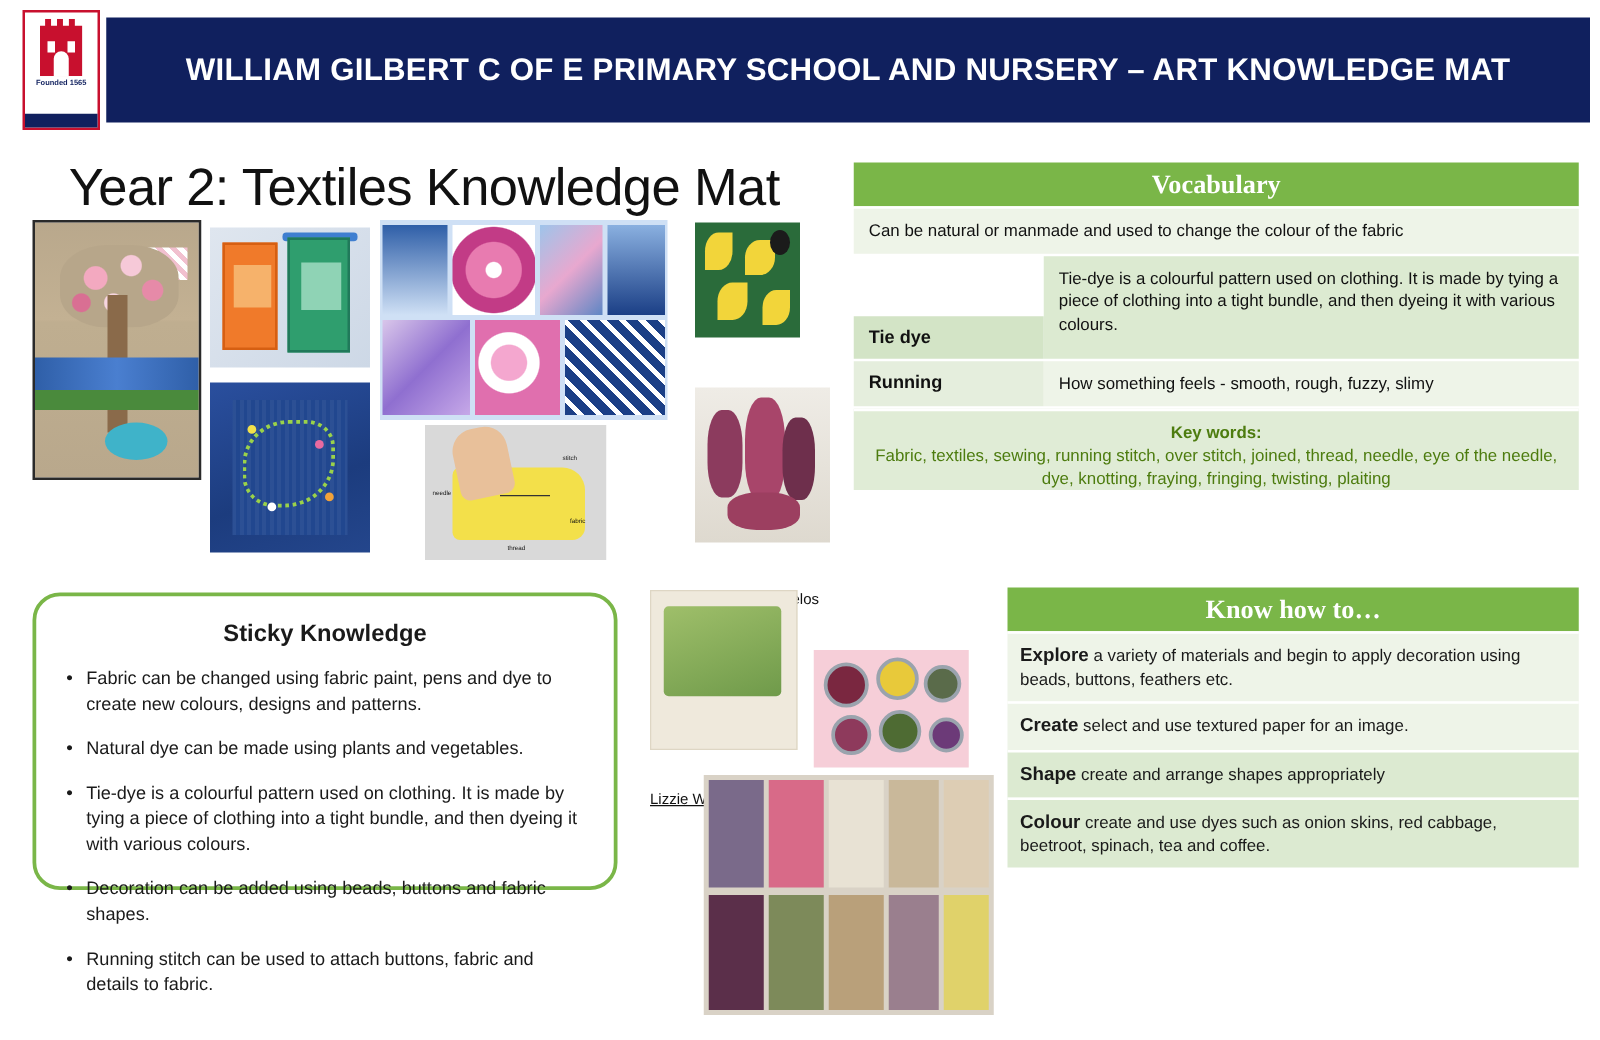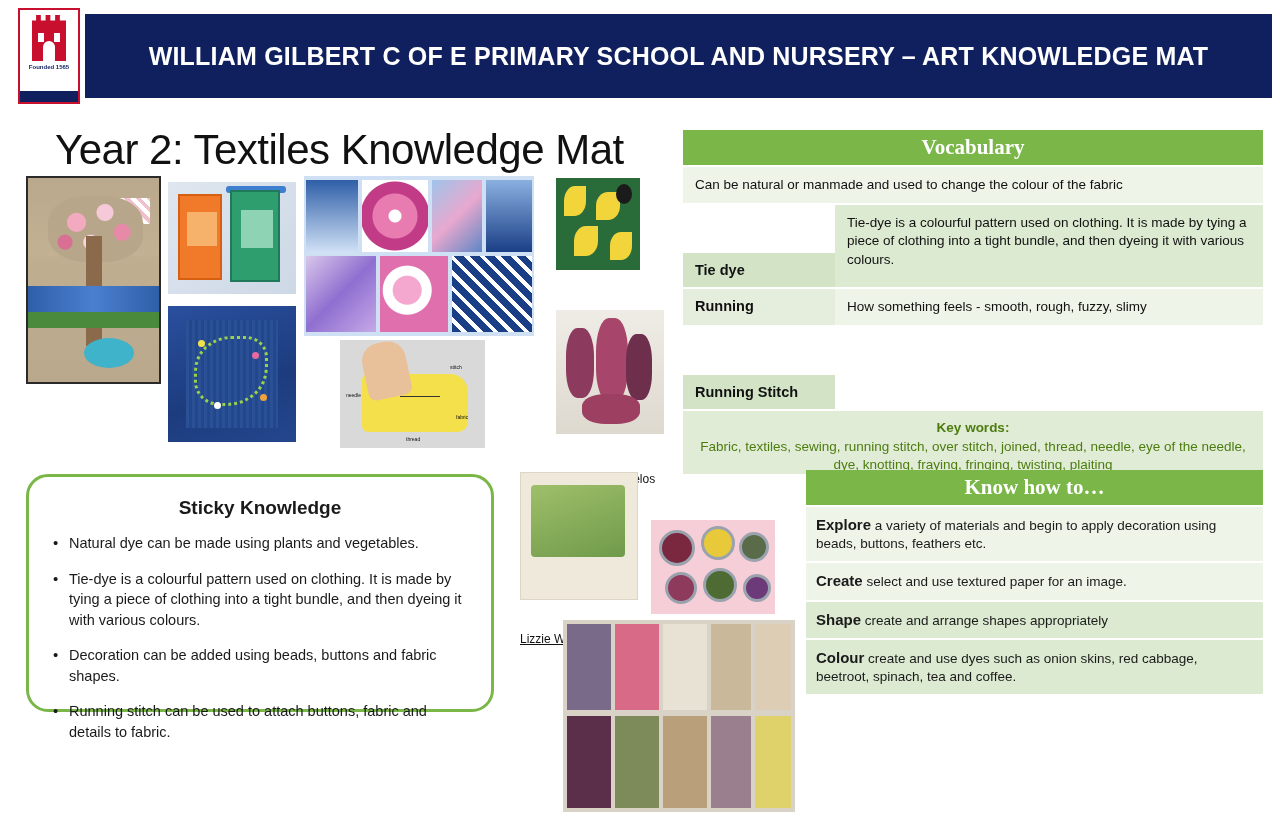--- a/index.html
+++ b/index.html
@@ -313,32 +313,32 @@
   </div>
   <div class="vocab-row row-b">
     <div class="vocab-term">Tie dye</div>
     <div class="vocab-def">Tie-dye is a colourful pattern used on clothing. It is made by tying a piece of clothing into a tight bundle, and then dyeing it with various colours.</div>
   </div>
   <div class="vocab-row row-a">
     <div class="vocab-term">Running</div>
     <div class="vocab-def">How something feels - smooth, rough, fuzzy, slimy</div>
   </div>
   <div class="vocab-row row-b">
-    <div class="vocab-term">Running Stitch</div>
   </div>
 
   <div class="keywords">
     <b><span>Key words</span>:</b><br>
     <span>Fabric, textiles, sewing, running stitch, over stitch, joined, thread, needle, eye of the needle, dye, knotting, fraying, fringing, twisting, plaiting</span>
   </div>
 </div>
 
 <div class="sticky">
   <h2>Sticky Knowledge</h2>
   <ul>
+    <li>Fabric can be changed using fabric paint, pens and dye to create new colours, designs and patterns.</li>
     <li>Natural dye can be made using plants and vegetables.</li>
     <li>Tie-dye is a colourful pattern used on clothing. It is made by tying a piece of clothing into a tight bundle, and then dyeing it with various colours.</li>
     <li>Decoration can be added using beads, buttons and fabric shapes.</li>
     <li>Running stitch can be used to attach buttons, fabric and details to fabric.</li>
   </ul>
 </div>
 
 <div class="know">
   <div class="panel-head">Know how to…</div>
 

